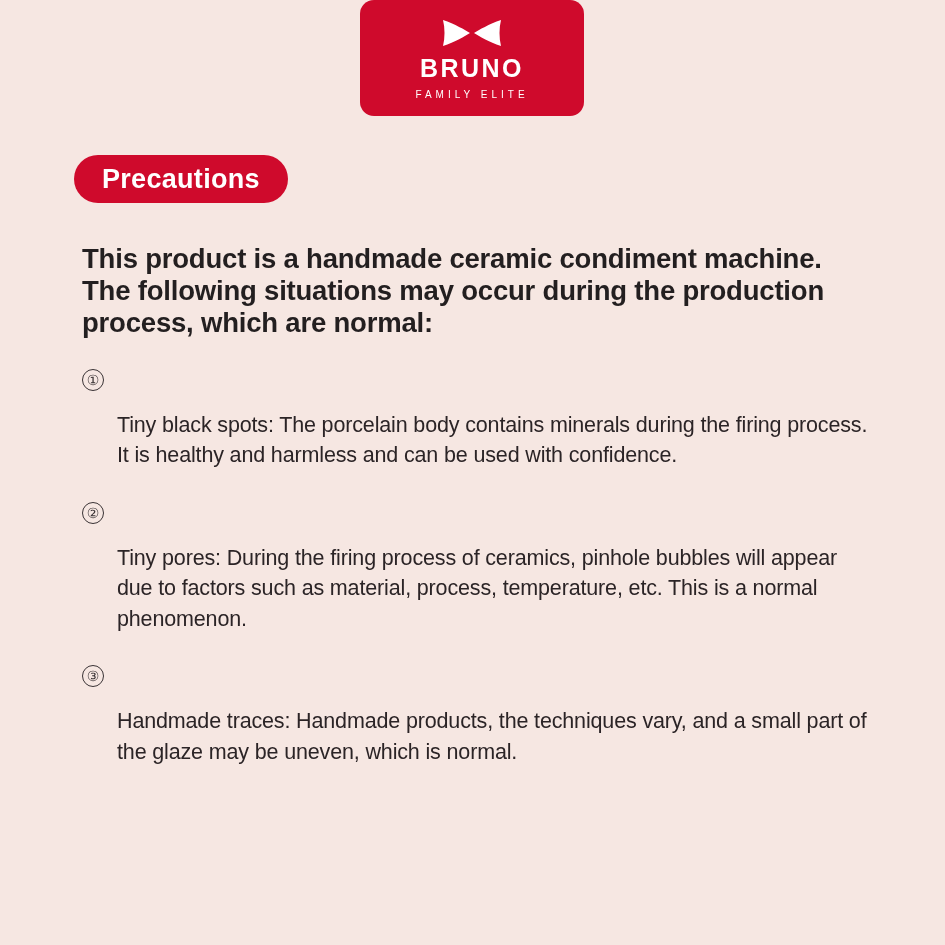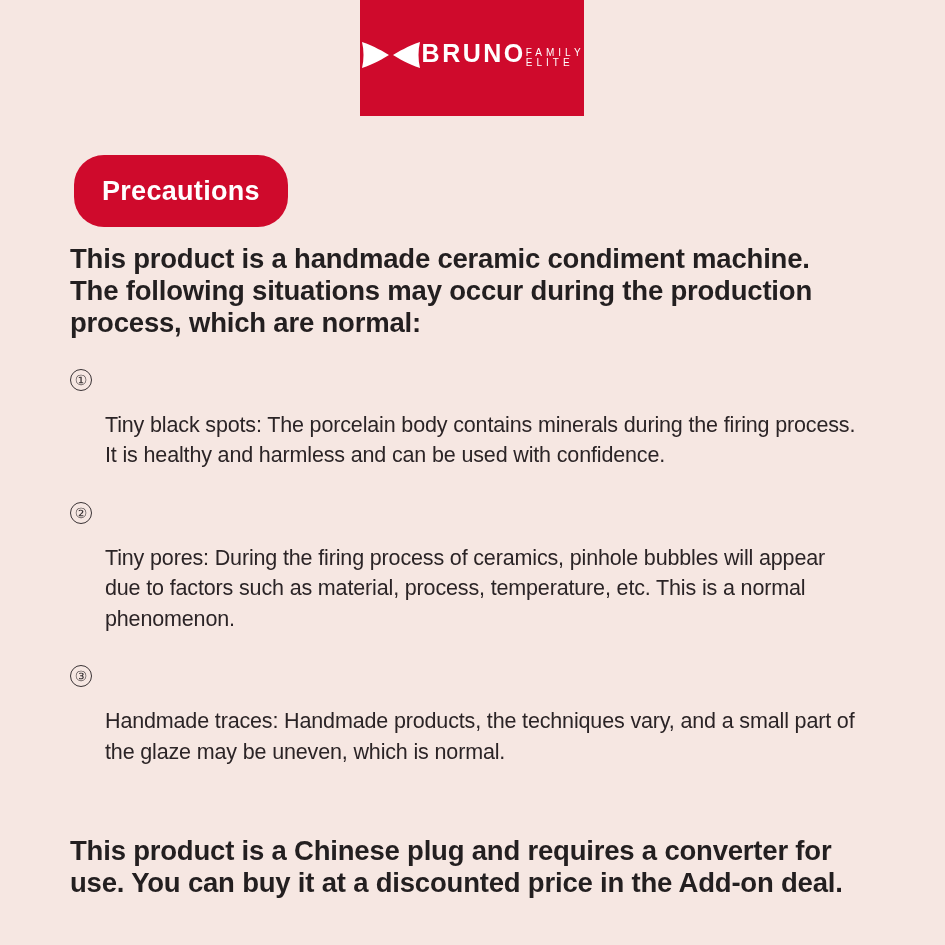--- a/index.html
+++ b/index.html
@@ -18,23 +18,24 @@
 
   
   .brand-banner {
     position: absolute;
     top: 0;
     left: 360px;
     width: 224px;
     height: 116px;
     background: #cf0a2c;
     display: flex;
-    flex-direction: row;
+    flex-direction: column;
     align-items: center;
     justify-content: center;
+    border-radius: 14px;
   }
   .bowtie {
     width: 62px;
     height: 34px;
     margin-bottom: 6px;
     position: relative;
   }
   .bowtie svg { display: block; }
   .brand-name {
     color: #ffffff;
@@ -49,21 +50,21 @@
     font-size: 10px;
     letter-spacing: 4px;
     line-height: 1;
   }
 
   
   .section-pill {
     position: absolute;
     top: 155px;
     left: 74px;
-    height: 72px;
+    height: 48px;
     min-width: 180px;
     padding: 0 28px;
     background: #cf0a2c;
     border-radius: 30px;
     display: flex;
     align-items: center;
     justify-content: center;
     box-sizing: border-box;
   }
   .section-pill span {
@@ -71,21 +72,21 @@
     font-size: 27px;
     font-weight: bold;
     letter-spacing: .3px;
     line-height: 1;
   }
 
   
   .content {
     position: absolute;
     top: 243px;
-    left: 70px;
+    left: 82px;
     width: 800px;
   }
   .lead {
     font-size: 27.5px;
     font-weight: bold;
     line-height: 1.17;
     letter-spacing: -0.2px;
     margin: 0 0 24px 0;
     max-width: 780px;
   }
@@ -163,15 +164,14 @@
     <li class="numbered-item">
       <span class="num-circle">②</span>
       <span class="item-text">Tiny pores: During the firing process of ceramics, pinhole bubbles will appear due to factors such as material, process, temperature, etc. This is a normal phenomenon.</span>
     </li>
     <li class="numbered-item">
       <span class="num-circle">③</span>
       <span class="item-text">Handmade traces: Handmade products, the techniques vary, and a small part of the glaze may be uneven, which is normal.</span>
     </li>
   </ul>
 
-  <p class="footnote">This product is a Chinese plug and requires a converter for use. You can buy it at a discounted price in the Add-on deal.</p>
 
 </div>
 
 </body></html>

